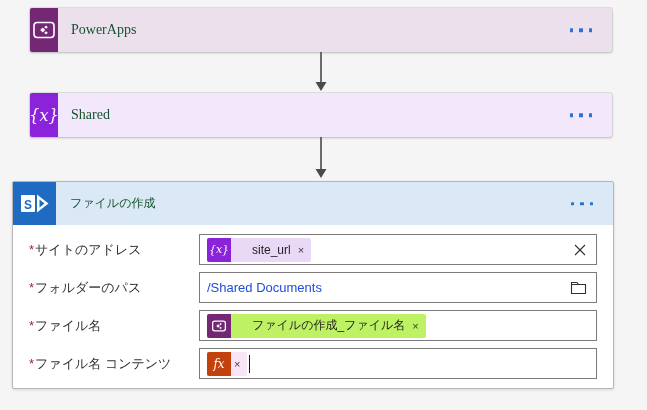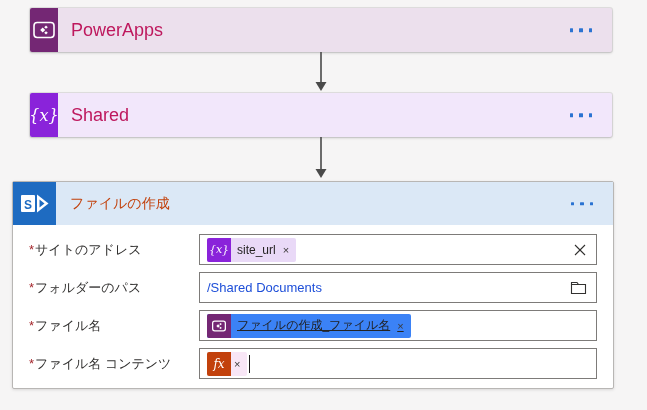--- a/index.html
+++ b/index.html
@@ -17,21 +17,21 @@
     display:flex;align-items:center;border-radius:2px;overflow:hidden;
     box-shadow:0 0 0 1px rgba(0,0,0,.08),0 1px 3px rgba(0,0,0,.18);
     cursor:pointer;
   }
   .node-icon{
     width:28px;align-self:stretch;flex:none;
     display:flex;align-items:center;justify-content:center;color:#fff;
   }
   .pa-bg{background:#742774;}
   .var-bg{background:#8a23da;}
-  .node-label{margin-left:13px;font-size:18px;color:#be185d;}
+  .node-label{margin-left:13px;font-size:14px;color:#14532d;font-family:Liberation Serif, serif;}
   .glyph-vx{font-family:"DejaVu Serif","Liberation Serif",serif;font-style:italic;font-size:16px;}
 
   .more{
     position:absolute;right:14px;top:50%;transform:translateY(-50%);
     background:transparent;border:none;display:flex;gap:6px;padding:6px;cursor:pointer;
   }
   .more i{width:3.5px;height:3.5px;background:#2b73d2;display:block;border-radius:.5px;}
 
   
   .arrow{position:absolute;left:313px;width:16px;}
@@ -42,44 +42,44 @@
     background:#fff;border:1px solid #b8b6b4;border-radius:2px;
     box-shadow:0 1px 3px rgba(0,0,0,.12);
   }
   .card-header{
     height:43px;background:#dbe8f6;display:flex;align-items:center;position:relative;
   }
   .sp-icon{
     width:43px;height:43px;flex:none;background:#1e6bc1;
     display:flex;align-items:center;justify-content:center;
   }
-  .card-title{margin-left:14px;font-size:14px;color:#c2410c;}
+  .card-title{margin-left:14px;font-size:12px;color:#14532d;}
   .card-body{padding:9px 16px 9px 16px;}
 
   .field-row{display:flex;align-items:center;height:31px;margin-bottom:7px;}
   .field-row:last-child{margin-bottom:0;}
   .field-label{width:170px;flex:none;font-size:13px;color:#323130;display:flex;align-items:center;}
   .req{color:#a4262c;margin-right:1px;}
   .field-input{
     flex:1;height:31px;box-sizing:border-box;background:#fff;
     border:1px solid #7d7b79;display:flex;align-items:center;padding:0 7px;
     position:relative;cursor:text;
   }
   .plain-value{font-size:13px;color:#1d4ed8;}
 
   
   .pill{display:inline-flex;align-items:center;height:24px;border-radius:2px;overflow:hidden;cursor:pointer;}
   .pill-lav{background:#e9d9f7;}
-  .pill-pa{background:#3b82f6;text-decoration:underline;}
+  .pill-pa{background:#bef264;}
   .pill-fx{background:#f8e6f6;}
   .pill-icon{width:24px;height:24px;flex:none;display:flex;align-items:center;justify-content:center;color:#fff;}
   .fx-bg{background:#c2410c;}
   .pill-icon .glyph-vx{font-size:11px;}
   .glyph-fx{font-family:"DejaVu Serif","Liberation Serif",serif;font-style:italic;font-size:12px;}
-  .pill-text{padding:0 4px 0 6px;font-size:12px;color:#201f1e;white-space:nowrap;}
+  .pill-text{padding:0 4px 0 21px;font-size:12px;color:#201f1e;white-space:nowrap;}
   .pill-x{padding:0 7px 0 3px;font-size:11px;color:#3b3a39;cursor:pointer;}
 
   .trail-btn{margin-left:auto;background:transparent;border:none;padding:2px;display:flex;cursor:pointer;}
   .caret{width:1px;height:18px;background:#1b1a19;margin-left:2px;}
 </style>
 </head>
 <body>
 
 <div class="canvas">
 

